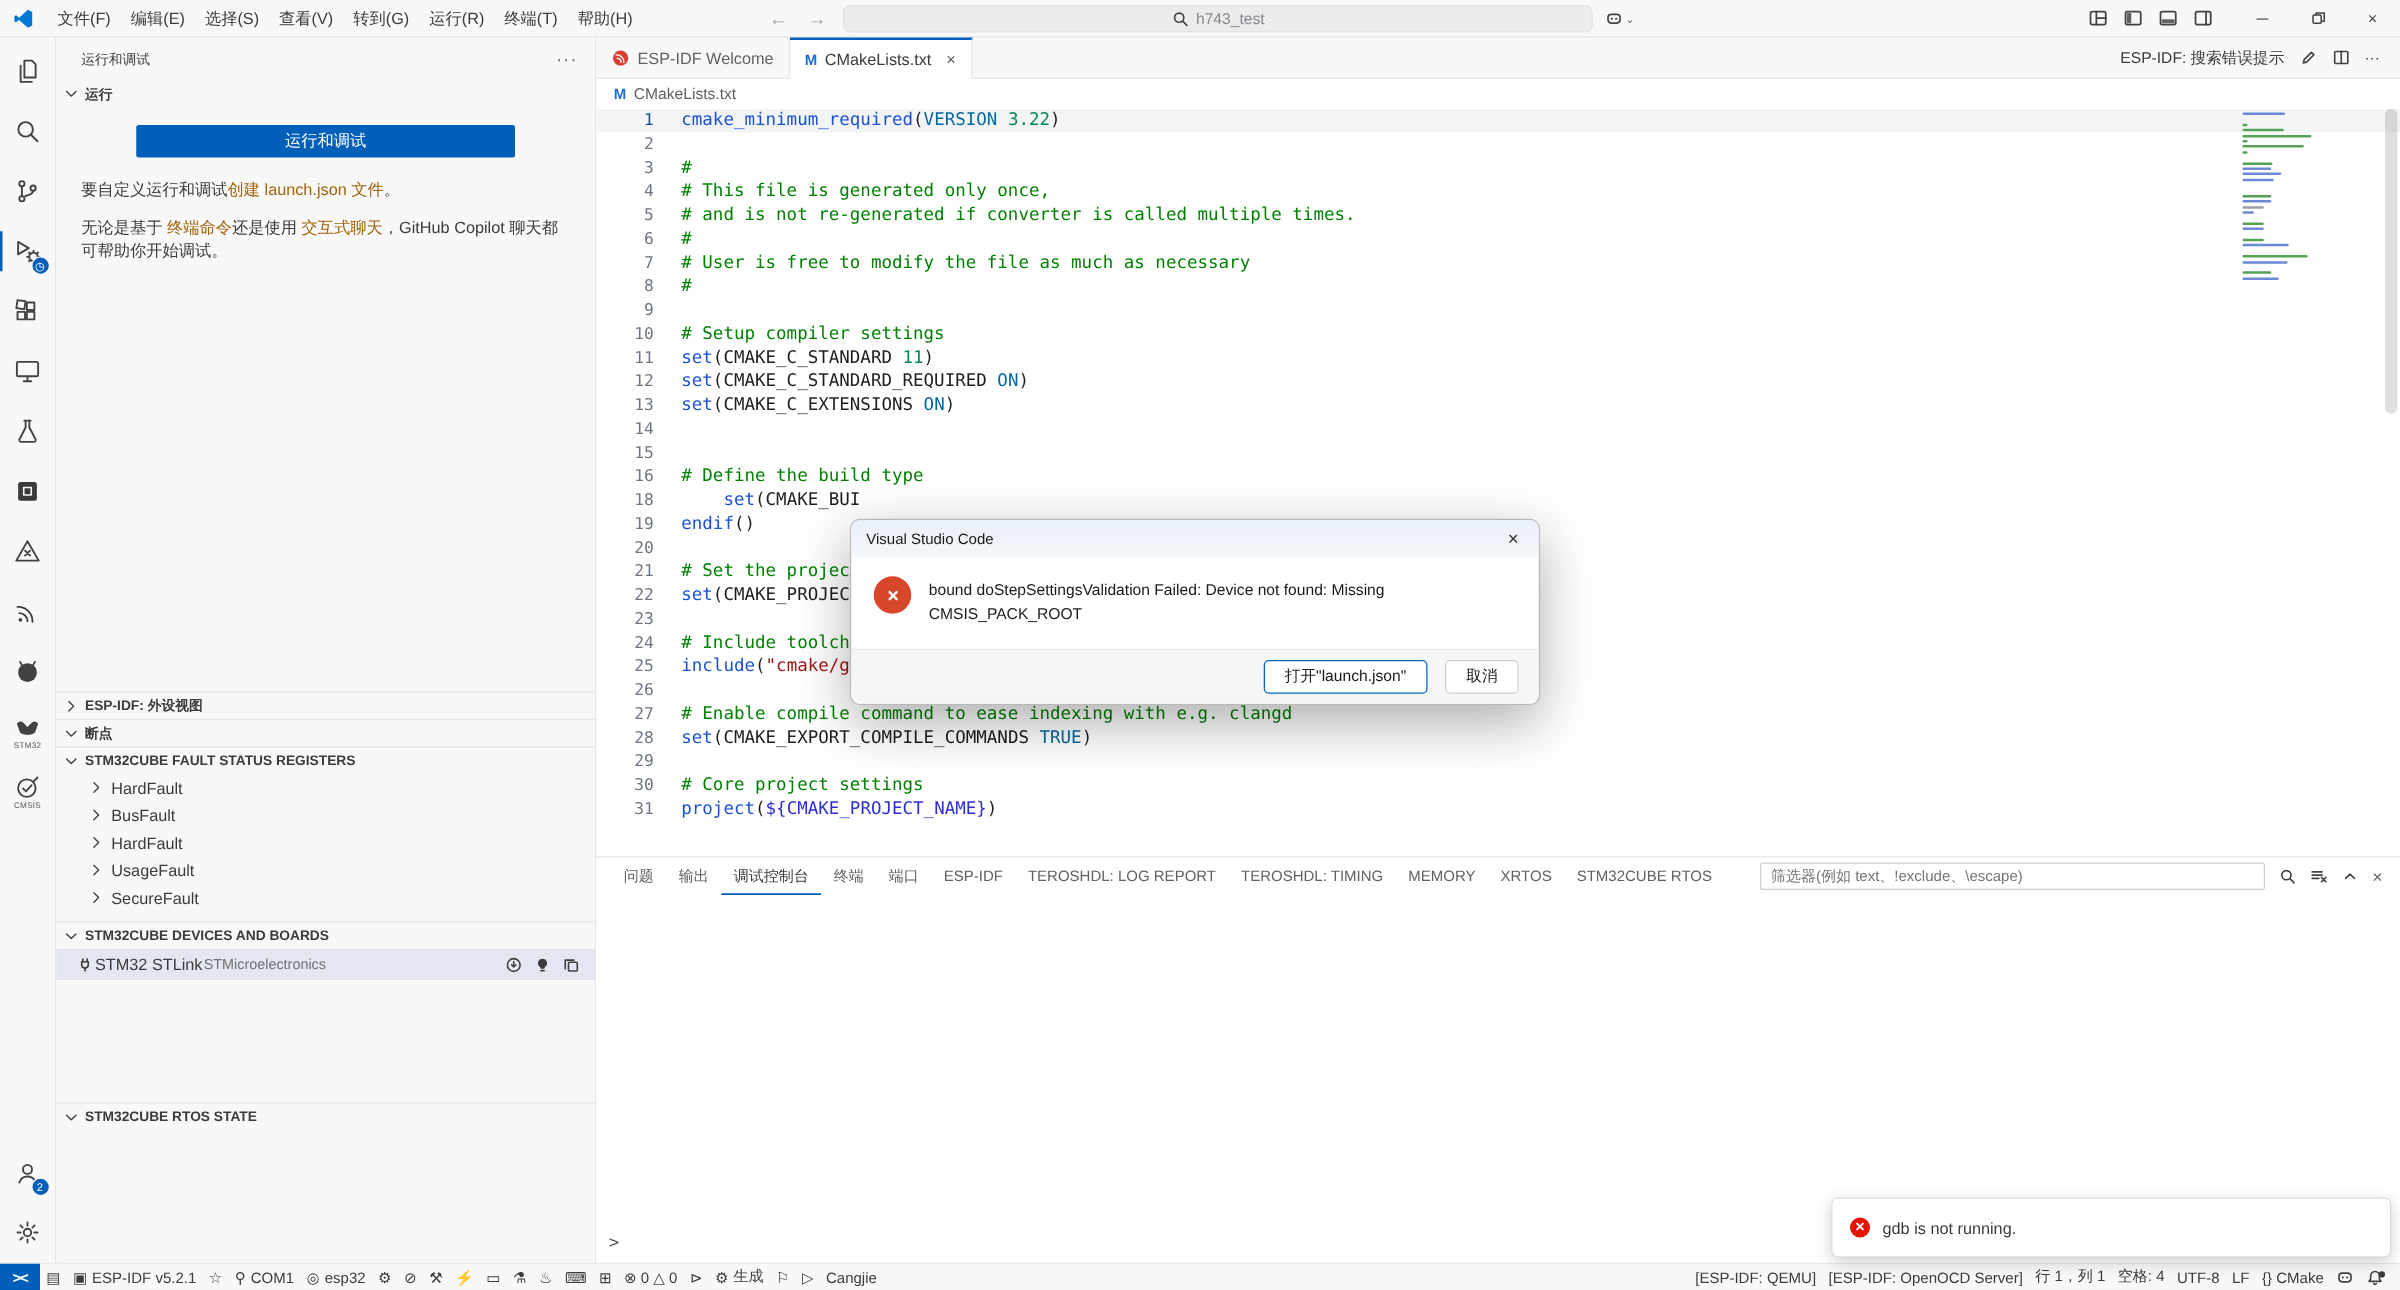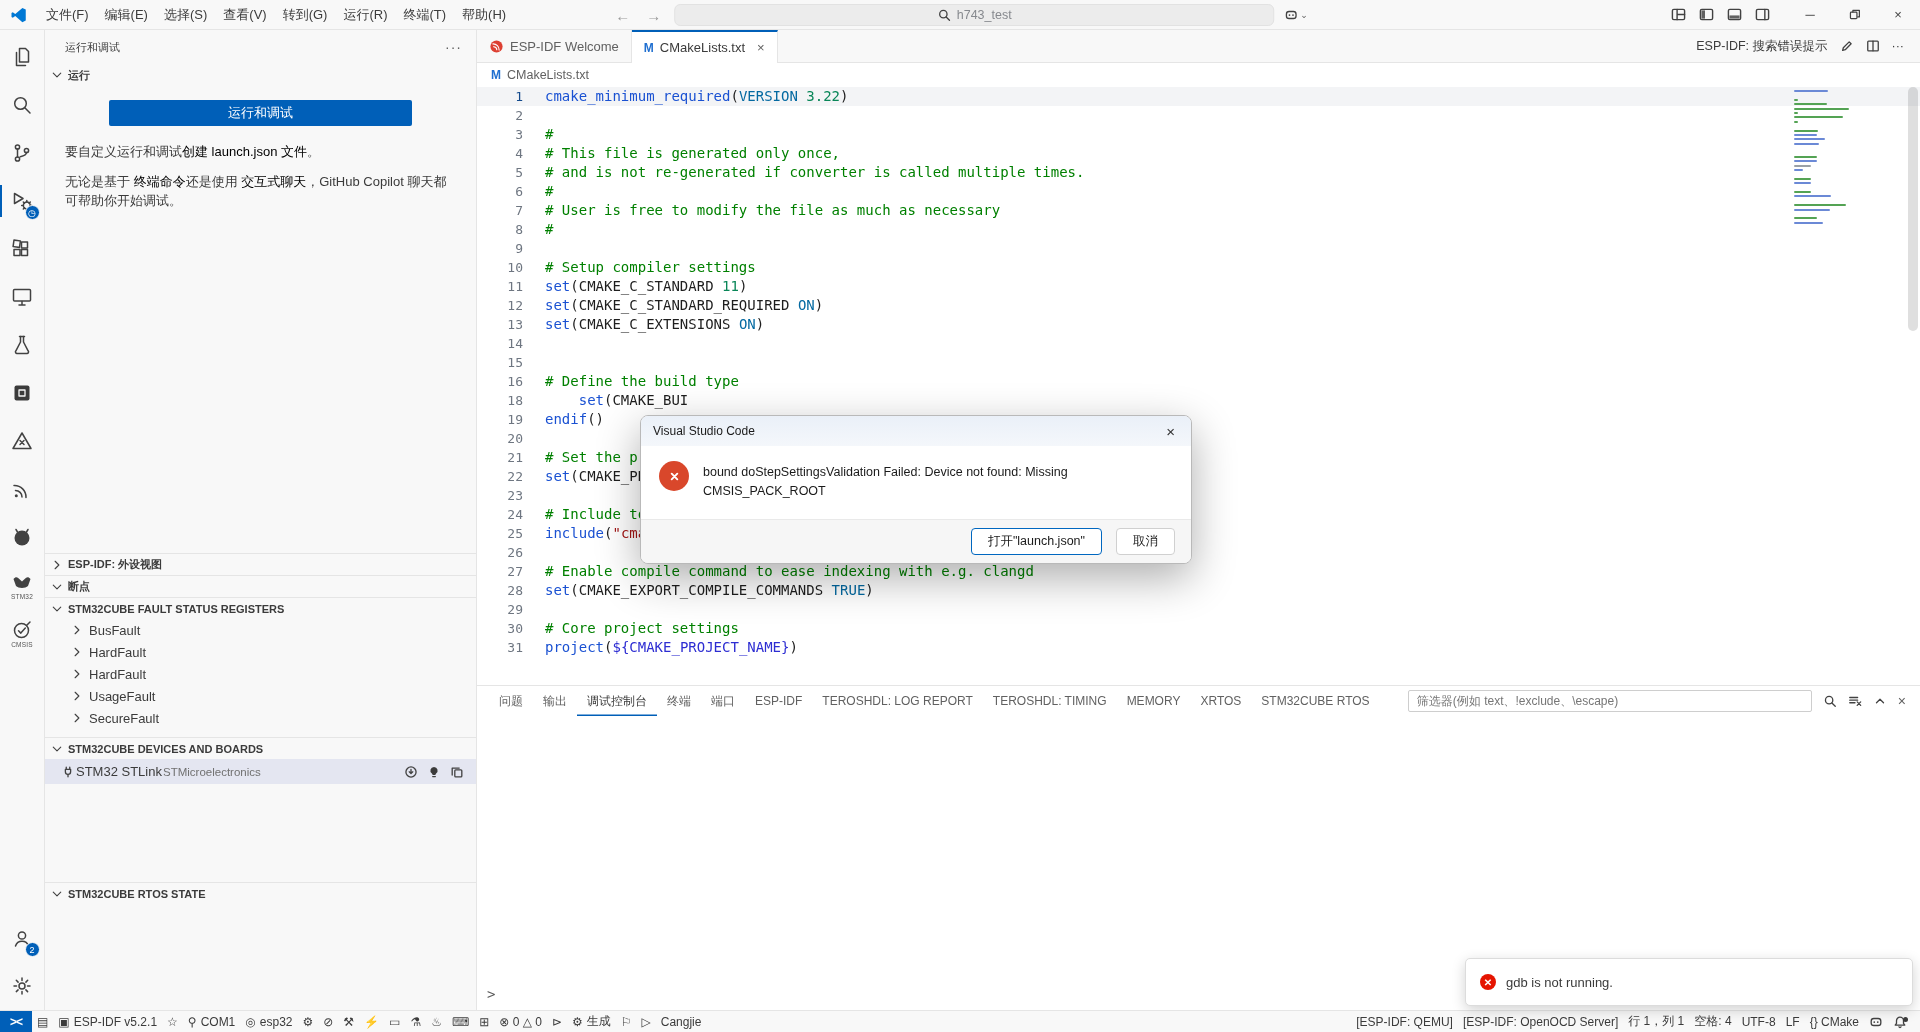--- a/index.html
+++ b/index.html
@@ -34,21 +34,21 @@
   
   .sidebar { width:432px; background:#f8f8f8; border-right:1px solid #e5e5e5; display:flex; flex-direction:column; overflow:hidden; }
   .sidebar-title { height:34px; flex:none; display:flex; align-items:center; padding:0 14px 0 20px; font-size:11px; color:#3b3b3b; }
   .sidebar-more { margin-left:auto; color:#616161; font-size:14px; letter-spacing:1px; }
   .pane-header { height:22px; flex:none; display:flex; align-items:center; gap:3px; padding:0 4px; font-size:11px; font-weight:700; color:#3b3b3b; border-top:1px solid #e5e5e5; }
   .pane-header .chev { width:16px; height:16px; display:flex; align-items:center; justify-content:center; color:#3b3b3b; }
   .run-pane { height:489px; flex:none; }
   .run-pane .pane-header { border-top:none; }
   .run-button { display:block; width:303px; height:26px; margin:14px auto 4px auto; background:#005fb8; color:#fff; border:none; border-radius:2px; font-size:13px; font-family:inherit; }
   .run-text { padding:12px 26px 0 20px; font-size:13px; line-height:1.5; color:#3b3b3b; }
-  .link { color:#000000; cursor:pointer; }
+  .link { color:#a16207; cursor:pointer; }
   .tree-row { height:22px; display:flex; align-items:center; gap:6px; padding-left:26px; font-size:13px; color:#3b3b3b; }
   .tree-row .chev { color:#616161; }
   .fault-pane-body { padding-bottom:8px; }
   .device-row { height:25px; display:flex; align-items:center; gap:1px; padding:0 12px 0 16px; background:#e4e6f1; font-size:13px; color:#3b3b3b; }
   .device-vendor { font-size:11.5px; color:#717171; }
   .device-actions { margin-left:auto; display:flex; align-items:center; gap:9px; }
   .devices-filler { height:98px; }
   .sidebar-tail { flex:1; }
 
   
@@ -87,21 +87,21 @@
   .statusbar { height:22px; background:#f8f8f8; border-top:1px solid #e5e5e5; display:flex; align-items:stretch; font-size:12px; color:#3b3b3b; }
   .sb-left { display:flex; align-items:stretch; }
   .sb-right { margin-left:auto; display:flex; align-items:stretch; padding-right:8px; }
   .sb-item { display:flex; align-items:center; gap:4px; padding:0 5px; }
   .sb-glyph { font-size:12px; line-height:1; }
   .sb-remote { background:#005fb8; color:#fff; width:32px; justify-content:center; font-weight:700; font-size:11px; letter-spacing:-1px; }
   .bell-dot { position:relative; }
   .bell-dot::after { content:''; position:absolute; right:-1px; top:2px; width:5px; height:5px; border-radius:50%; background:#3b3b3b; }
 
   
-  .dialog { position:absolute; left:640px; top:415px; width:552px; background:#fff; border:1px solid #b9b9b9; border-radius:8px; box-shadow:0 14px 44px rgba(0,0,0,.32); z-index:50; overflow:hidden; }
+  .dialog { position:absolute; left:680px; top:415px; width:552px; background:#fff; border:1px solid #b9b9b9; border-radius:8px; box-shadow:0 14px 44px rgba(0,0,0,.32); z-index:50; overflow:hidden; }
   .dialog-header { height:30px; background:linear-gradient(180deg,#eaf0f8,#f4f7fb); display:flex; align-items:center; padding:0 12px; font-size:12px; color:#1a1a1a; }
   .dialog-close { margin-left:auto; font-size:15px; color:#333; padding:0 4px; }
   .dialog-body { display:flex; gap:14px; padding:15px 18px 17px 18px; }
   .dialog-error-icon { width:30px; height:30px; border-radius:50%; background:#d9472b; flex:none; display:flex; align-items:center; justify-content:center; }
   .dialog-message { font-size:12.5px; line-height:1.55; color:#1a1a1a; max-width:405px; padding-top:2px; }
   .dialog-footer { height:44px; background:#f6f6f6; border-top:1px solid #e9e9e9; display:flex; align-items:center; justify-content:flex-end; gap:14px; padding-right:16px; }
   .dialog-btn { height:27px; padding:0 16px; background:#fff; border:1px solid #d0d0d0; border-radius:4px; font-size:12.5px; color:#1a1a1a; font-family:inherit; }
   .dialog-btn.primary { border:1px solid #0067c0; }
 
   
@@ -344,29 +344,29 @@
             </span>
             <span>STM32CUBE FAULT STATUS REGISTERS</span>
           </div>
           <div class="fault-pane-body">
             <div class="tree-row">
               <span class="chev">
                 <svg viewBox="0 0 16 16" width="12" height="12" fill="none" stroke="#424242" stroke-width="1.5" stroke-linecap="round" stroke-linejoin="round">
                   <path d="M5.5 3L10.5 8 5.5 13"></path>
                 </svg>
               </span>
-              <span>BusFault</span>
+              <span>HardFault</span>
             </div>
             <div class="tree-row">
               <span class="chev">
                 <svg viewBox="0 0 16 16" width="12" height="12" fill="none" stroke="#424242" stroke-width="1.5" stroke-linecap="round" stroke-linejoin="round">
                   <path d="M5.5 3L10.5 8 5.5 13"></path>
                 </svg>
               </span>
-              <span>HardFault</span>
+              <span>BusFault</span>
             </div>
             <div class="tree-row">
               <span class="chev">
                 <svg viewBox="0 0 16 16" width="12" height="12" fill="none" stroke="#424242" stroke-width="1.5" stroke-linecap="round" stroke-linejoin="round">
                   <path d="M5.5 3L10.5 8 5.5 13"></path>
                 </svg>
               </span>
               <span>HardFault</span>
             </div>
             <div class="tree-row">

